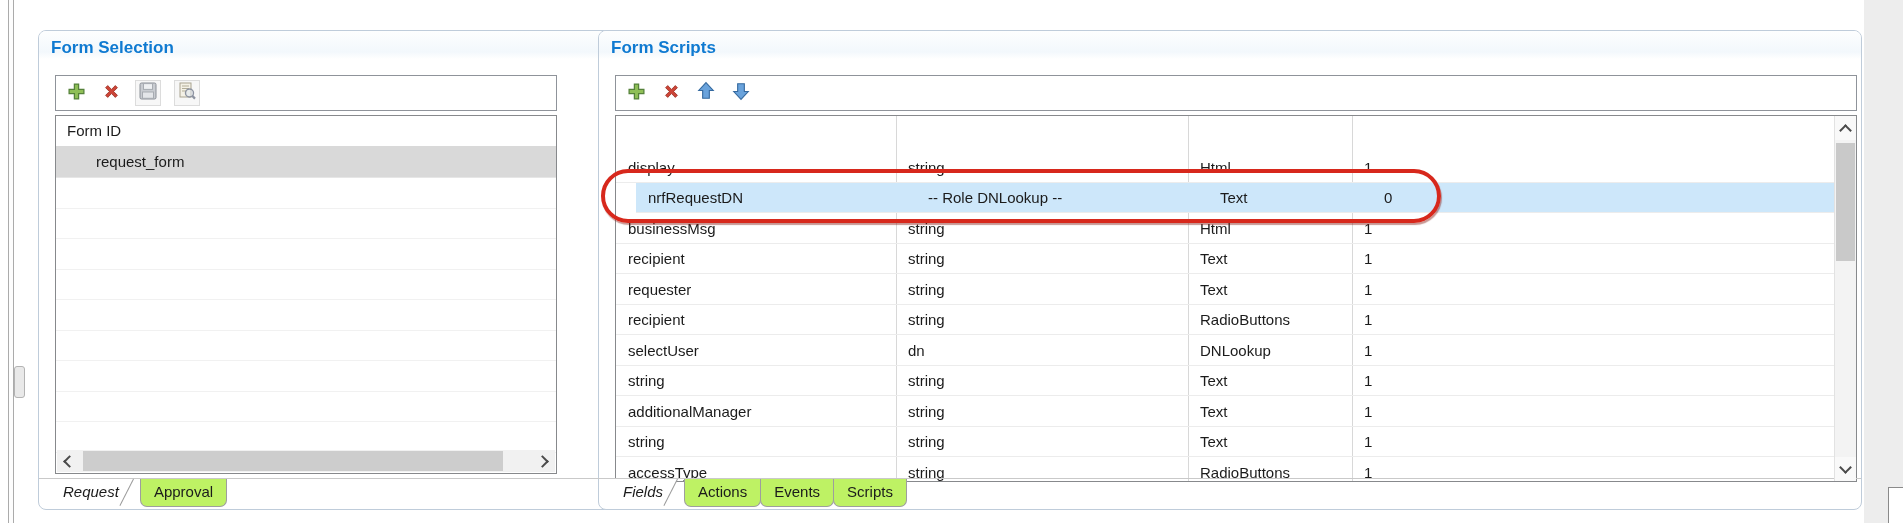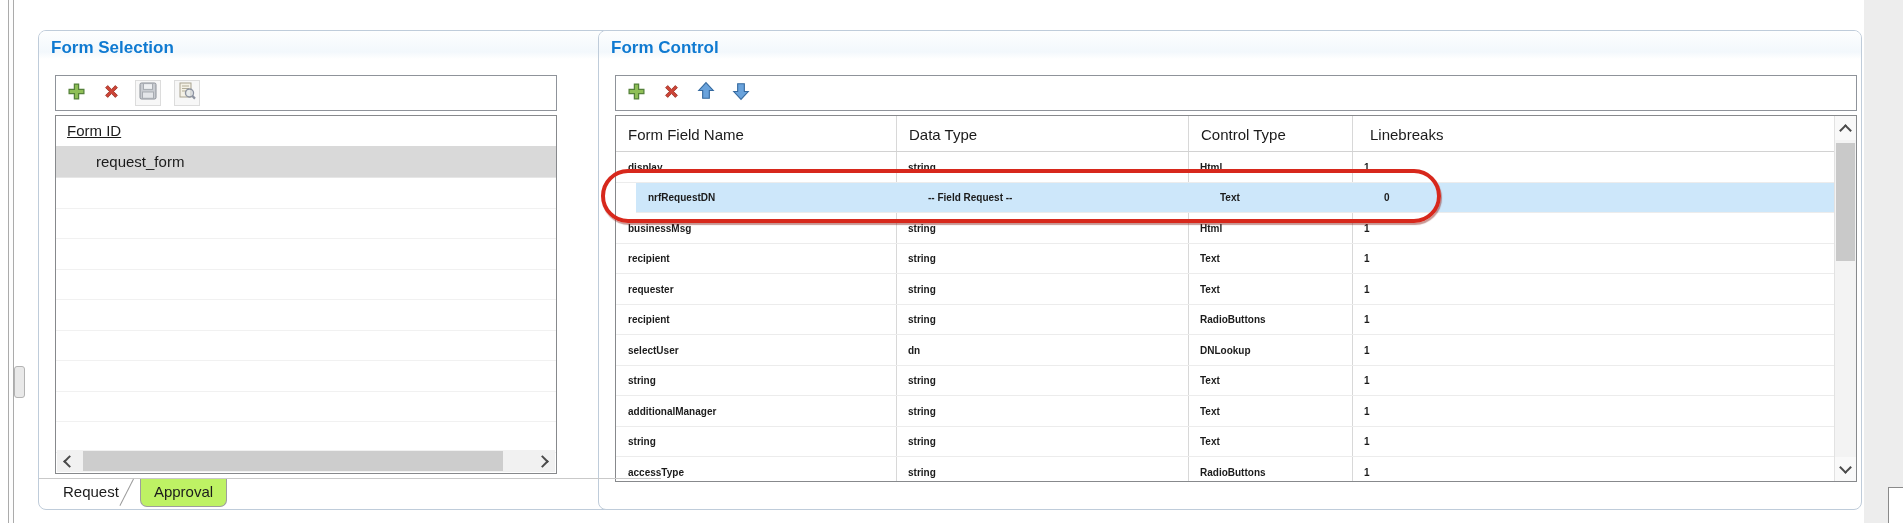--- a/index.html
+++ b/index.html
@@ -25,21 +25,21 @@
   
   .toolbar{position:absolute;top:44px;height:36px;border:1px solid #8f939a;background:#fff;
     display:flex;align-items:center;gap:13px;padding:0 9px;box-sizing:border-box;z-index:2;}
   .panel.left  .toolbar{left:16px;width:502px;}
   .panel.right .toolbar{left:16px;width:1242px;}
   .tool{width:22px;height:22px;display:flex;align-items:center;justify-content:center;cursor:pointer;}
   .tool-frame{width:26px;height:26px;display:flex;align-items:center;justify-content:center;background:#f7f7f7;border:1px solid #dcdcdc;box-sizing:border-box;}
 
   
   .listbox{position:absolute;left:16px;top:84px;width:502px;height:359px;border:1px solid #87898c;box-sizing:border-box;background:#fff;overflow:hidden;}
-  .list-header{height:30px;line-height:30px;padding-left:11px;font-size:15px;text-decoration:underline;}
+  .list-header{height:30px;line-height:30px;padding-left:11px;font-size:15px;}
   .list-item{height:31px;line-height:31px;padding-left:11px;font-size:15px;border-bottom:1px solid #e6e6e6;}
   .list-item.selected{background:#d9d9d9;padding-left:40px;}
   .empty-row{height:30.5px;border-bottom:1px solid #f1f1f1;box-sizing:border-box;}
 
   
   .hscrollbar{position:absolute;left:1px;right:1px;bottom:1px;height:22px;background:#f1f1f1;}
   .sb-btn{position:absolute;top:0;bottom:0;width:22px;background:#f1f1f1;display:flex;align-items:center;justify-content:center;cursor:pointer;}
   .sb-btn.left{left:0;} .sb-btn.right{right:0;}
   .hthumb{position:absolute;left:26px;top:1px;bottom:1px;width:420px;background:#cdcdcd;cursor:pointer;}
   .chev{display:inline-block;width:7px;height:7px;border-right:2px solid #4a4a4a;border-bottom:2px solid #4a4a4a;}
@@ -52,30 +52,30 @@
   .vsb-btn{position:absolute;left:0;right:0;height:24px;background:#f9f9f9;display:flex;align-items:center;justify-content:center;cursor:pointer;}
   .vsb-btn.up{top:0;} .vsb-btn.down{bottom:0;}
   .vthumb{position:absolute;left:1px;right:1px;top:27px;height:118px;background:#c9c9c9;cursor:pointer;}
 
   
   .tablebox{position:absolute;left:16px;top:84px;width:1242px;height:367px;border:1px solid #87898c;box-sizing:border-box;background:#fff;overflow:hidden;}
   .col-line{position:absolute;top:0;bottom:0;width:1px;background:#d8d8d8;}
   .thead{position:relative;height:36px;border-bottom:1px solid #d2d2d2;box-sizing:border-box;font-size:15px;}
   .thead span{position:absolute;top:50%;transform:translateY(-50%);}
   .trows{position:absolute;left:0;right:0;top:36px;bottom:0;}
-  .trow{position:relative;height:30.5px;border-bottom:1px solid #ececec;box-sizing:border-box;font-size:10px;cursor:default;font-weight:bold;}
+  .trow{position:relative;height:30.5px;border-bottom:1px solid #ececec;box-sizing:border-box;font-size:15px;cursor:default;}
   .trow.selected{background:#cde7fa;margin-left:20px;}
   .trow span{position:absolute;top:50%;transform:translateY(-50%);white-space:nowrap;}
   .c0{left:12px;} .c1{left:292px;} .c2{left:584px;} .c3{left:748px;}
   .h0{left:12px;} .h1{left:293px;} .h2{left:585px;} .h3{left:754px;}
 
   
   .tabbar{position:absolute;left:0;right:0;top:447px;height:32px;border-top:1px solid #c9c9c9;display:flex;align-items:flex-start;padding-left:11px;z-index:2;}
   .tab{font-size:15px;height:28px;line-height:26px;padding:0 13px;position:relative;box-sizing:border-box;}
-  .tab.selected{background:#fff;}
+  .tab.selected{background:#fff;font-style:italic;}
   .tab-diag{width:1px;height:30px;background:#9b9b9b;transform:rotate(27deg);transform-origin:top center;margin:0 7px 0 1px;}
   .tab.boxed{border:1px solid #9e9e9e;border-top:none;border-radius:0 0 7px 7px;margin-left:-1px;background:#bef264;}
 
   
   .annotation-oval{position:absolute;left:601px;top:169px;width:840px;height:54px;
     border:4px solid #d7281c;border-radius:27px;box-sizing:border-box;z-index:6;
     box-shadow:1px 2px 1px rgba(130,25,15,.45);}
 </style>
 </head>
 <body>
@@ -151,21 +151,21 @@
   </div>
 
   <div class="tabbar">
     <div class="tab selected">Request</div>
     <div class="tab-diag"></div>
     <div class="tab boxed">Approval</div>
   </div>
 </div>
 
 <div class="panel right">
-  <div class="panel-title">Form Control</div>
+  <div class="panel-title">Form Scripts</div>
 
   <div class="toolbar">
     <div class="tool">
       <span>
         <svg width="19" height="19" viewBox="0 0 18 18">
             <path d="M7 2h4v5h5v4h-5v5H7v-5H2V7h5z" fill="#8fbf57" stroke="#55813a" stroke-width="1.2"></path>
           </svg>
       </span>
     </div>
     <div class="tool">
@@ -189,37 +189,31 @@
           </svg>
       </span>
     </div>
   </div>
 
   <div class="tablebox">
     <div class="col-line" style="left:280px"></div>
     <div class="col-line" style="left:572px"></div>
     <div class="col-line" style="left:736px"></div>
 
-    <div class="thead">
-      <span class="h0">Form Field Name</span>
-      <span class="h1">Data Type</span>
-      <span class="h2">Control Type</span>
-      <span class="h3">Linebreaks</span>
-    </div>
 
     <div class="trows">
       <div class="trow">
         <span class="c0">display</span>
         <span class="c1">string</span>
         <span class="c2">Html</span>
         <span class="c3">1</span>
       </div>
       <div class="trow selected">
         <span class="c0">nrfRequestDN</span>
-        <span class="c1">-- Field Request --</span>
+        <span class="c1">-- Role DNLookup --</span>
         <span class="c2">Text</span>
         <span class="c3">0</span>
       </div>
       <div class="trow">
         <span class="c0">businessMsg</span>
         <span class="c1">string</span>
         <span class="c2">Html</span>
         <span class="c3">1</span>
       </div>
       <div class="trow">
@@ -276,15 +270,22 @@
       <div class="vsb-btn up">
           <span class="chev u"></span>
         </div>
       <div class="vthumb"></div>
       <div class="vsb-btn down">
           <span class="chev d"></span>
         </div>
     </div>
   </div>
 
+  <div class="tabbar">
+    <div class="tab selected">Fields</div>
+    <div class="tab-diag"></div>
+    <div class="tab boxed">Actions</div>
+    <div class="tab boxed">Events</div>
+    <div class="tab boxed">Scripts</div>
+  </div>
 </div>
 
 <div class="annotation-oval"></div>
 
 </body></html>

